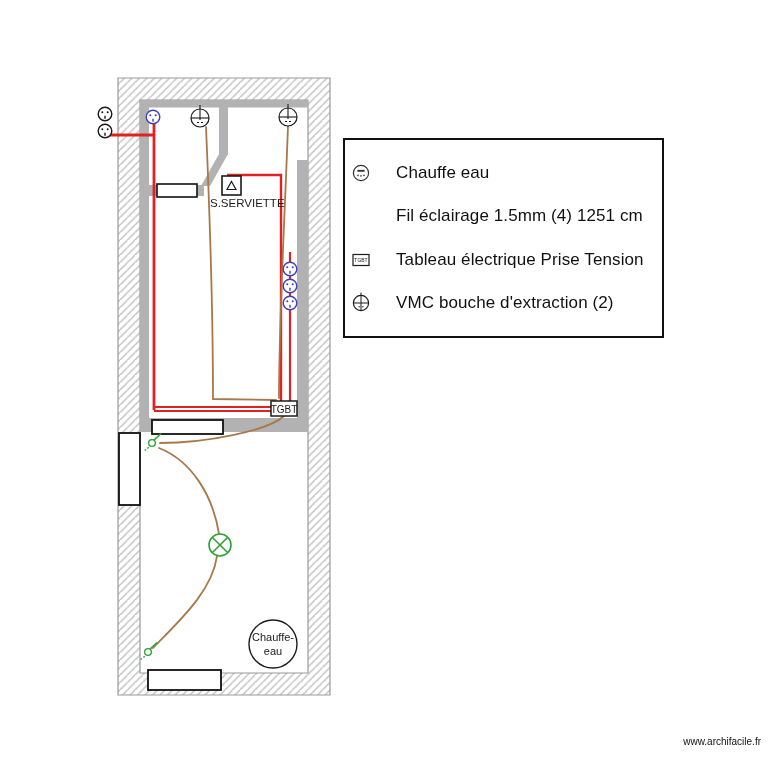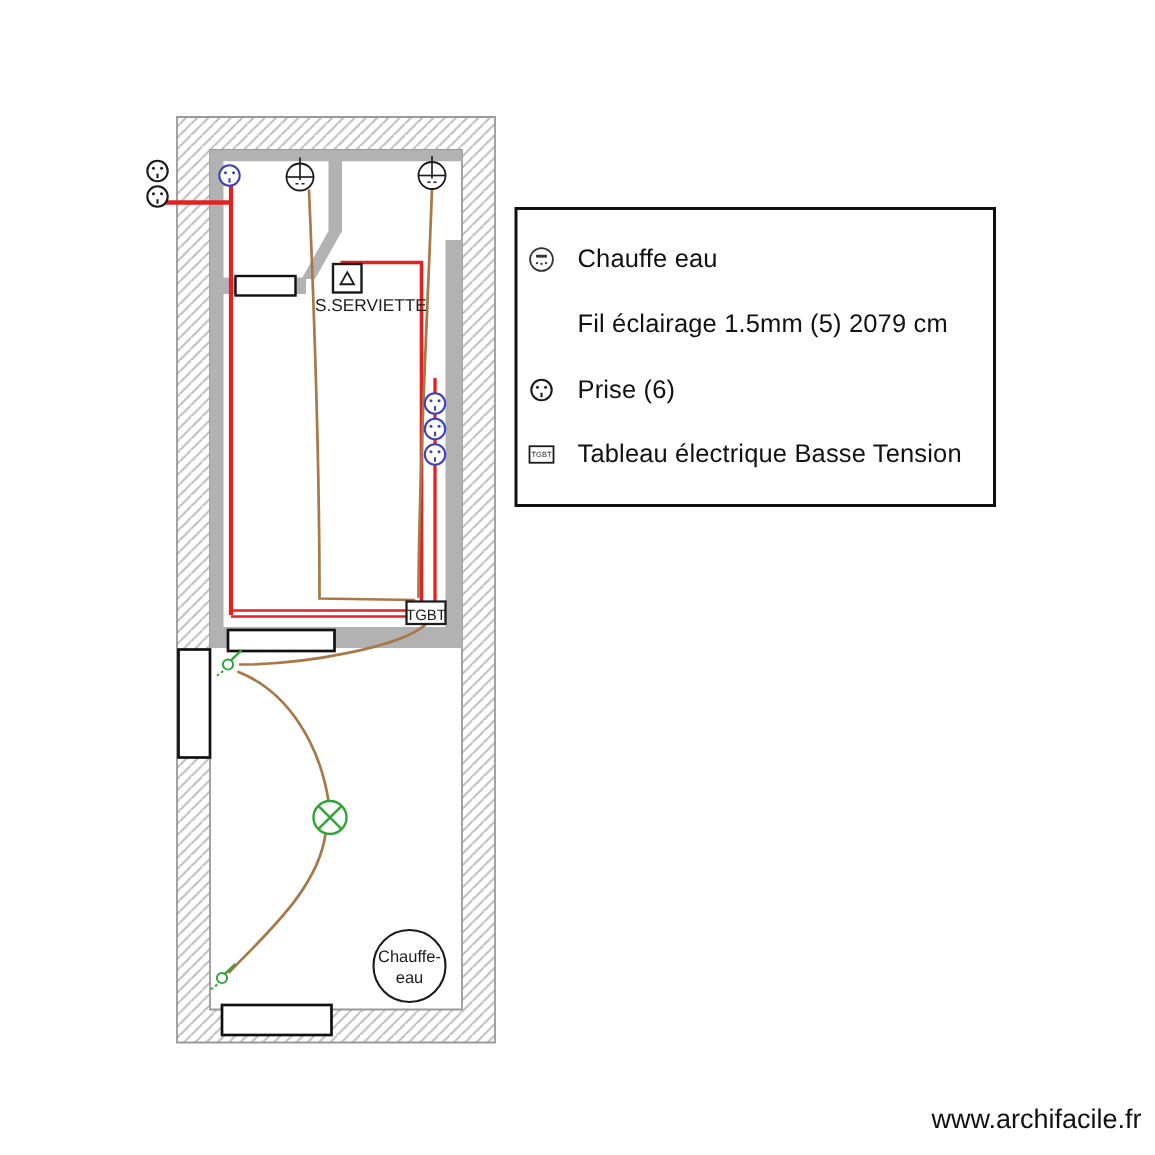--- a/index.html
+++ b/index.html
@@ -4,22 +4,22 @@
 <style>
   html,body{margin:0;padding:0;background:#ffffff;}
   body{width:770px;height:770px;position:relative;overflow:hidden;
        font-family:"Liberation Sans",sans-serif;color:#1b1b1b;}
   #plan-svg{position:absolute;left:0;top:0;}
   .legend{position:absolute;left:343px;top:138px;width:321px;height:200px;
           border:2px solid #111;background:#fff;box-sizing:border-box;
           display:flex;flex-direction:column;justify-content:space-evenly;padding:2px 0 2px 2px;}
   .legend-row{display:flex;align-items:center;height:24px;}
   .legend-icon-cell{width:28px;min-width:28px;display:flex;align-items:center;justify-content:center;}
-  .legend-label{font-size:17px;color:#111;white-space:nowrap;margin-left:10px;letter-spacing:0.1px;}
-  .watermark{position:absolute;top:736px;right:9px;font-size:18px;color:#111;}
+  .legend-label{font-size:17px;color:#111;white-space:nowrap;margin-left:21px;letter-spacing:0.1px;}
+  .watermark{position:absolute;top:736px;right:9px;font-size:10px;color:#111;}
   svg text{font-family:"Liberation Sans",sans-serif;}
 </style>
 </head>
 <body>
 
 <svg id="plan-svg" width="770" height="770" viewBox="0 0 770 770" xmlns="http://www.w3.org/2000/svg">
   <defs>
     <pattern id="hatch" width="7.5" height="7.5" patternUnits="userSpaceOnUse">
       <path d="M-1,8.5 L8.5,-1" stroke="#bdbdbd" stroke-width="1.3" fill="none"></path>
       <path d="M6.5,8.5 L8.5,6.5" stroke="#bdbdbd" stroke-width="1.3" fill="none"></path>
@@ -158,33 +158,33 @@
   <div class="legend-row">
     <span class="legend-icon-cell">
         <svg width="26" height="26" viewBox="-13 -13 26 26">
           <use href="#legend-icon-chauffe-eau"></use>
         </svg>
       </span>
     <span class="legend-label">Chauffe eau</span>
   </div>
   <div class="legend-row">
     <span class="legend-icon-cell"></span>
-    <span class="legend-label">Fil éclairage 1.5mm (5) 2079 cm</span>
-  </div>
-  <div class="legend-row">
-    <span class="legend-icon-cell">
-        <svg width="26" height="26" viewBox="-13 -13 26 26">
-          <use href="#legend-icon-prise"></use>
-        </svg>
-      </span>
-    <span class="legend-label">Prise (6)</span>
+    <span class="legend-label">Fil éclairage 1.5mm (4) 1251 cm</span>
   </div>
   <div class="legend-row">
     <span class="legend-icon-cell">
         <svg width="26" height="26" viewBox="-13 -13 26 26">
           <use href="#legend-icon-tgbt"></use>
         </svg>
       </span>
-    <span class="legend-label">Tableau électrique Basse Tension</span>
+    <span class="legend-label">Tableau électrique Prise Tension</span>
+  </div>
+  <div class="legend-row">
+    <span class="legend-icon-cell">
+        <svg width="26" height="26" viewBox="-13 -13 26 26">
+          <use href="#legend-icon-vmc"></use>
+        </svg>
+      </span>
+    <span class="legend-label">VMC bouche d'extraction (2)</span>
   </div>
 </div>
 
 <div class="watermark">www.archifacile.fr</div>
 
 </body></html>

